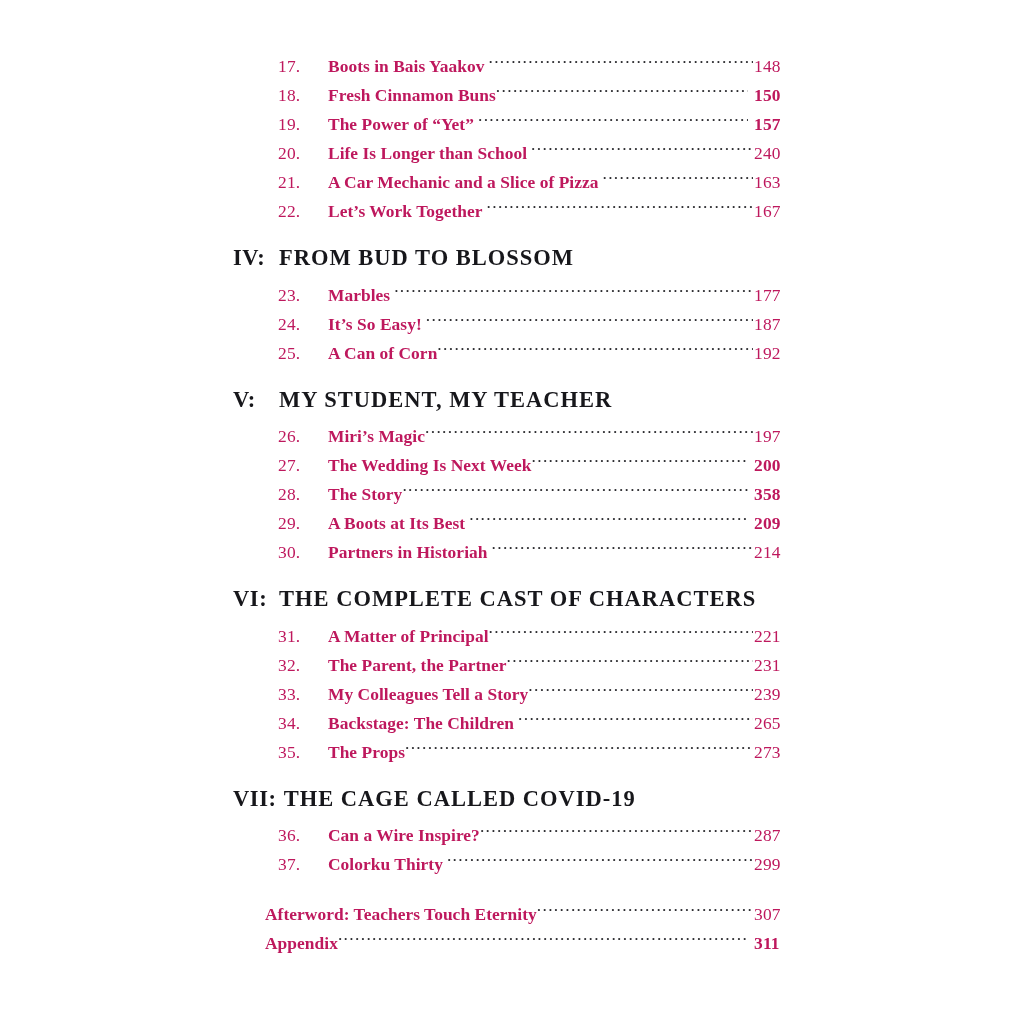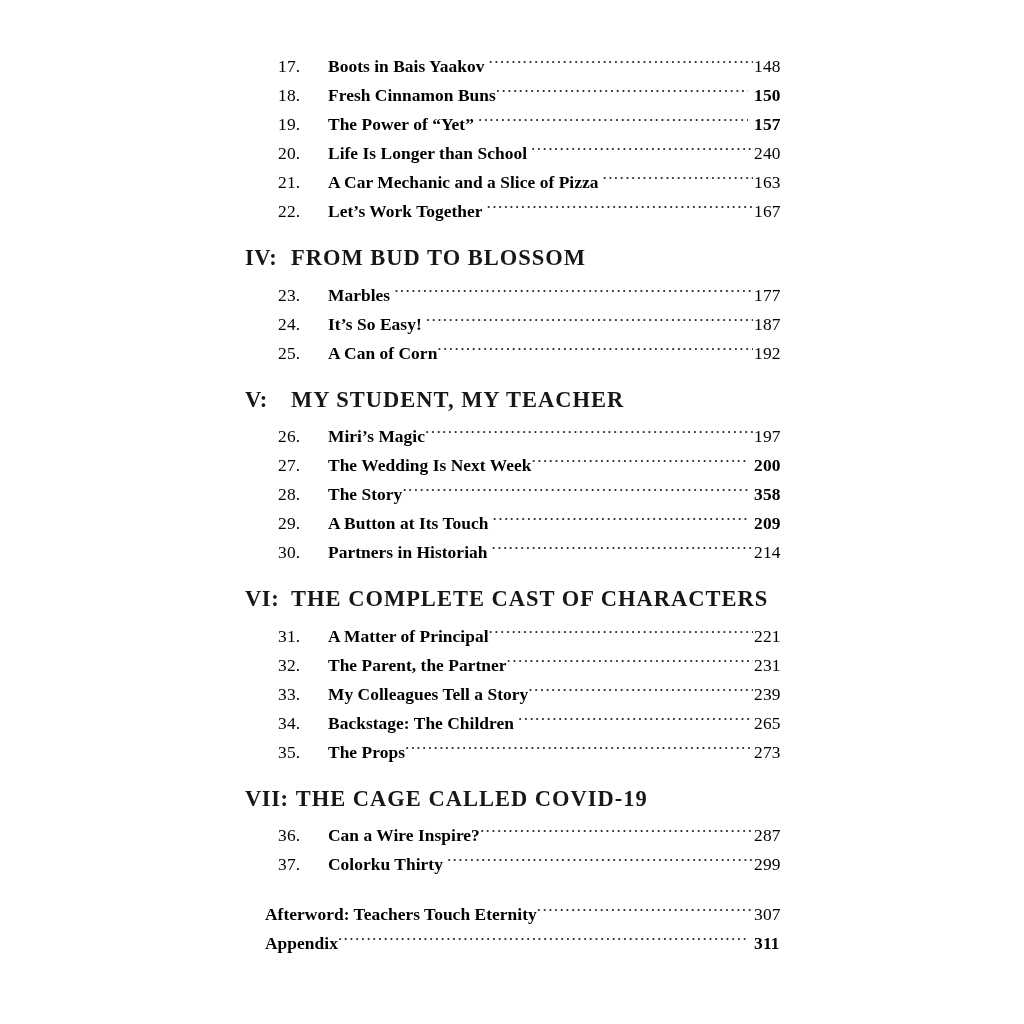--- a/index.html
+++ b/index.html
@@ -36,21 +36,21 @@
 
   
   .section-header {
     display: flex;
     align-items: baseline;
     font-size: 22.5px;
     line-height: 1;
     letter-spacing: 0.8px;
     color: #17171b;
     white-space: nowrap;
-    margin: 0 0 11px 12px;
+    margin: 0 0 11px 0;
   }
   .section-numeral {
     display: inline-block;
     min-width: 46px;
     text-align: left;
     letter-spacing: 0.6px;
   }
   .section-numeral.wide {
     min-width: 0;
     padding-right: 7px;
@@ -59,21 +59,21 @@
   .section-title {
     letter-spacing: 1.0px;
   }
 
   
   .entry {
     display: flex;
     align-items: baseline;
     font-size: 17.4px;
     line-height: 29px;
-    color: #000000;
+    color: #be185d;
     white-space: nowrap;
   }
   .entry-num {
     flex: 0 0 auto;
     width: 50px;
     padding-left: 45px;
     text-align: left;
     box-sizing: content-box;
     letter-spacing: 0.2px;
   }
@@ -218,21 +218,21 @@
       </div>
       <div class="entry">
         <span class="entry-num">28.</span>
         <span class="entry-title">The Story</span>
         <span class="entry-gap nogap"></span>
         <span class="entry-leader"></span>
         <span class="entry-page spaced">358</span>
       </div>
       <div class="entry">
         <span class="entry-num">29.</span>
-        <span class="entry-title">A Button at Its Touch</span>
+        <span class="entry-title">A Boots at Its Best</span>
         <span class="entry-gap"></span>
         <span class="entry-leader"></span>
         <span class="entry-page spaced">209</span>
       </div>
       <div class="entry">
         <span class="entry-num">30.</span>
         <span class="entry-title">Partners in Historiah</span>
         <span class="entry-gap"></span>
         <span class="entry-leader"></span>
         <span class="entry-page">214</span>

